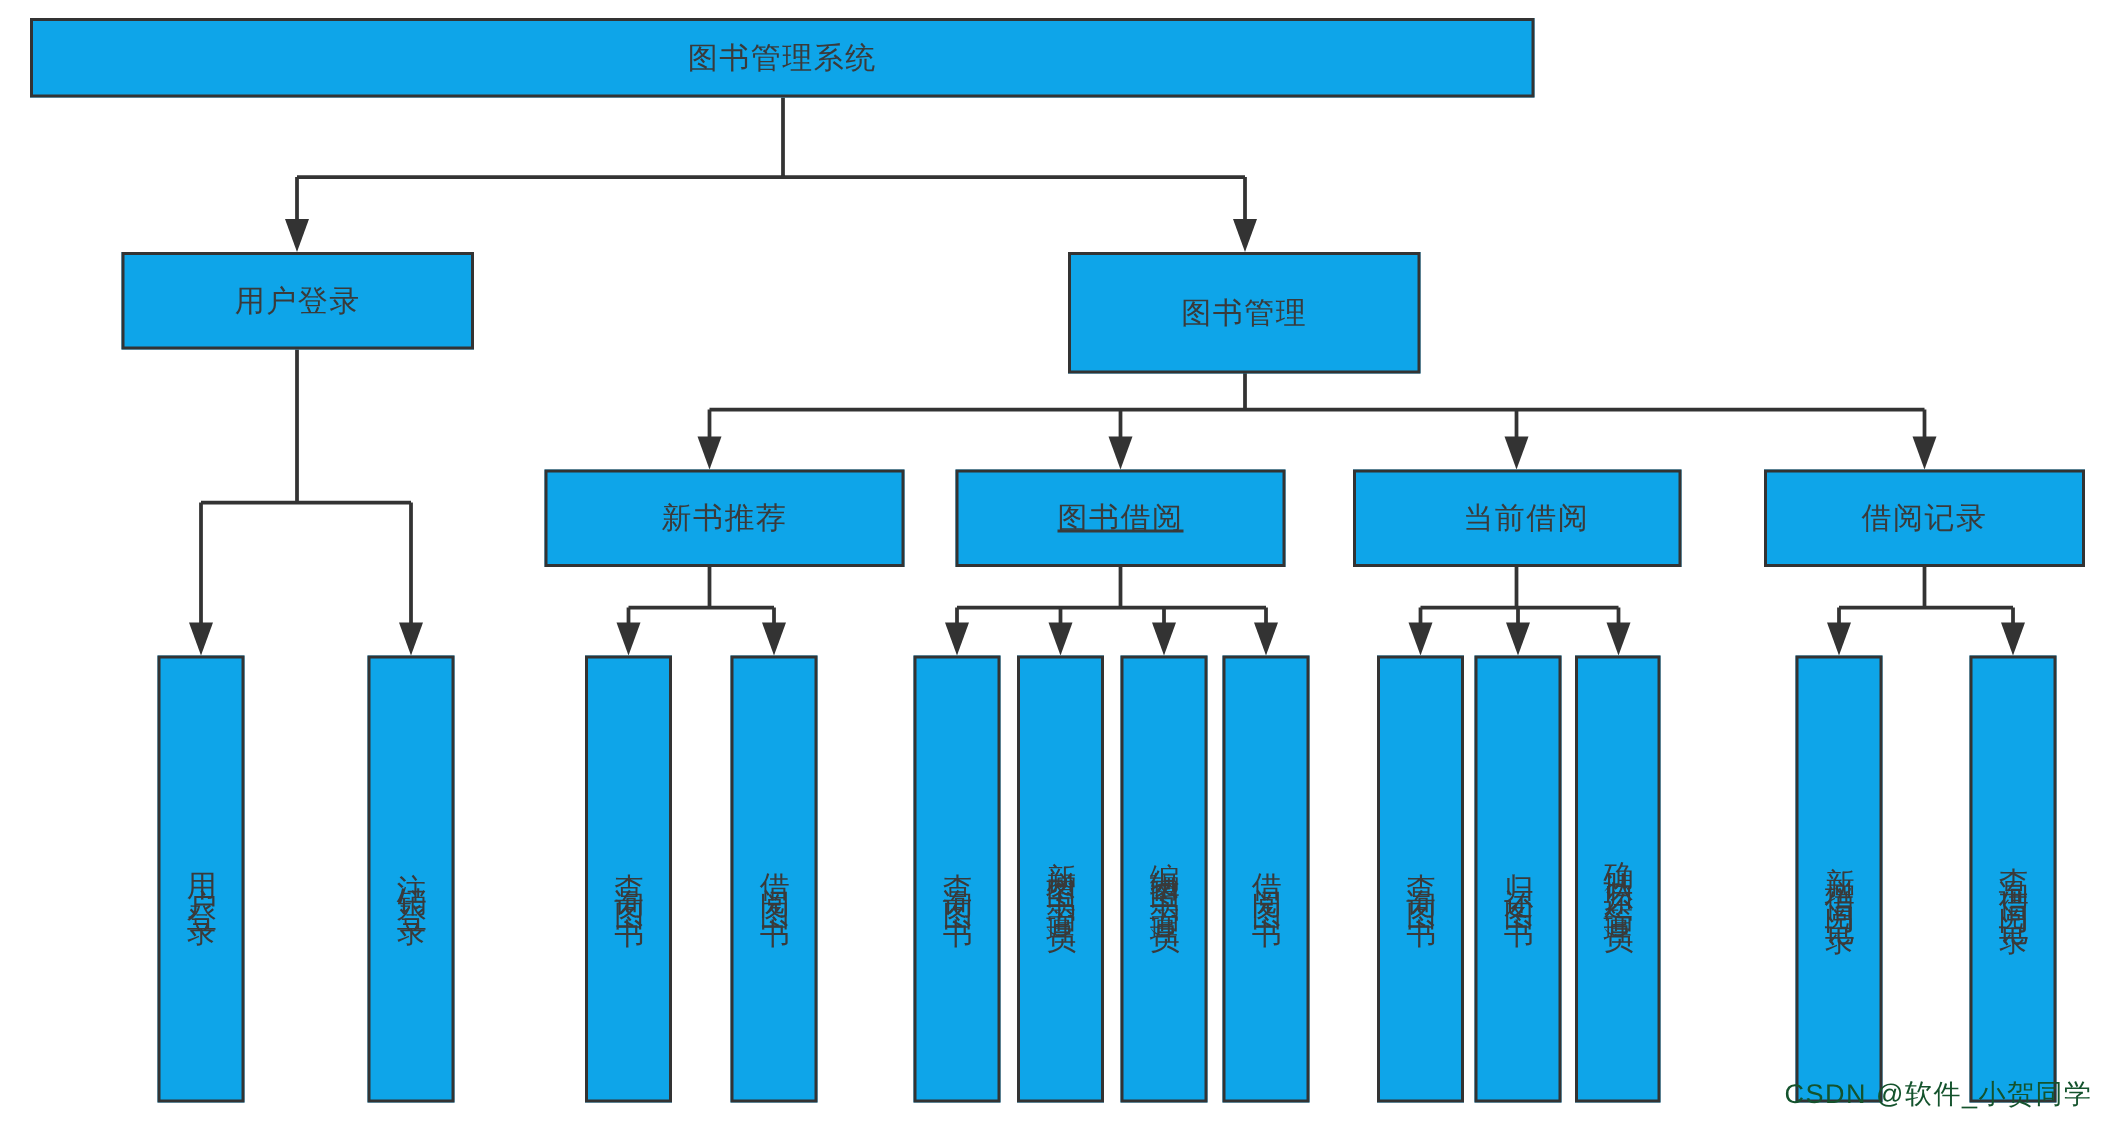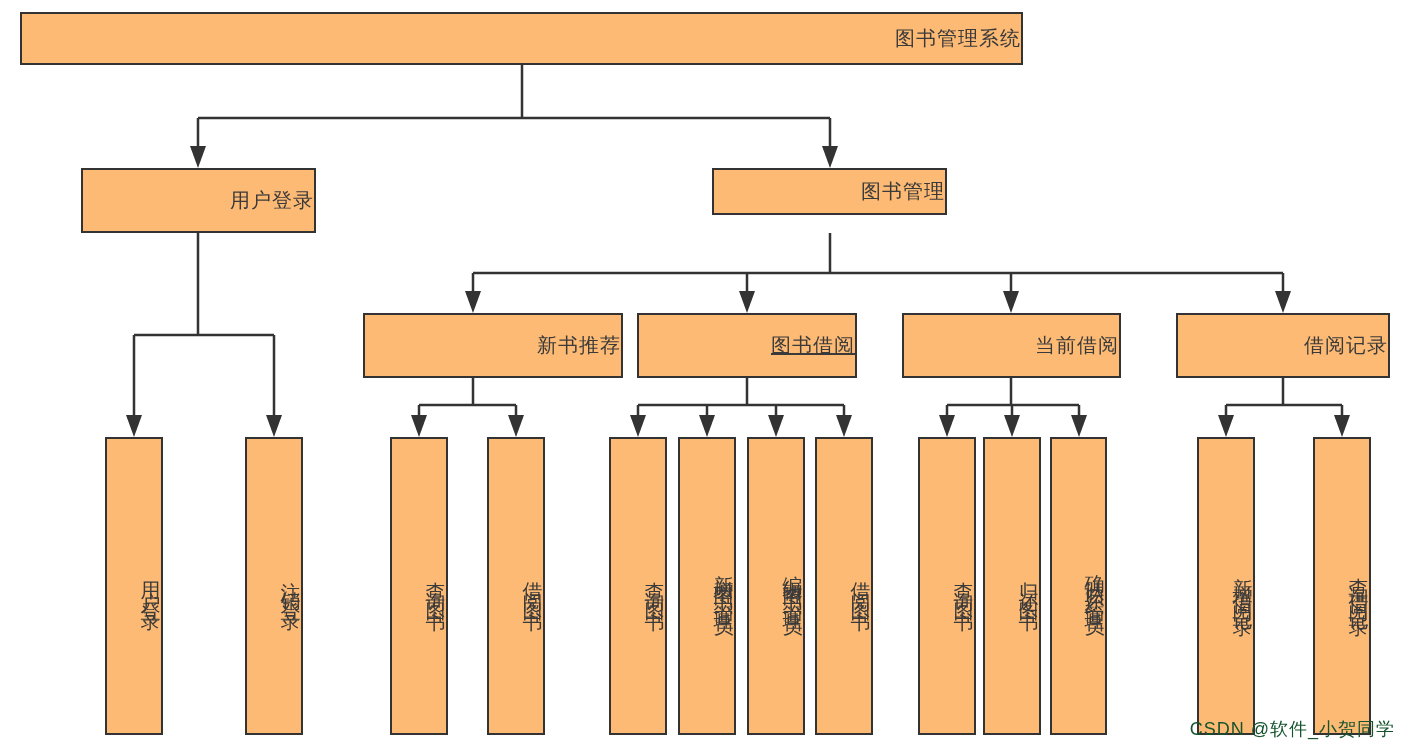--- a/index.html
+++ b/index.html
@@ -2,22 +2,22 @@
 <html><head>
 <meta charset="utf-8">
 <style>
   html,body{margin:0;padding:0;background:#ffffff;}
   .stage{
     position:relative;width:1405px;height:747px;overflow:hidden;
     font-family:"Liberation Sans",sans-serif;color:#3a3a3a;background:#ffffff;
   }
   .connectors{position:absolute;left:0;top:0;width:1405px;height:747px;}
   .node{
-    position:absolute;box-sizing:border-box;border:2.5px solid #333333;background:#fdba74;
-    display:flex;align-items:center;justify-content:flex-end;
+    position:absolute;box-sizing:border-box;border:2.5px solid #333333;background:#0ea5e9;
+    display:flex;align-items:center;justify-content:center;
     font-size:20px;color:#3a3a3a;letter-spacing:1px;
   }
   .vnode .vlabel{
     writing-mode:vertical-rl;text-orientation:mixed;
     letter-spacing:10px;font-size:20px;line-height:1;white-space:nowrap;
   }
   .watermark{
     position:absolute;right:10px;bottom:6px;font-size:18px;color:#14532d;
     letter-spacing:1px;font-family:"Liberation Sans",sans-serif;
   }
@@ -71,25 +71,25 @@
     </g>
   </svg>
 
   <div class="node" style="left:20px;top:12px;width:1003px;height:53px;">
     <span>图书管理系统</span>
   </div>
 
   <div class="node" style="left:81px;top:168px;width:235px;height:65px;">
     <span>用户登录</span>
   </div>
-  <div class="node" style="left:712px;top:168px;width:235px;height:47px;">
+  <div class="node" style="left:712px;top:168px;width:235px;height:81px;">
     <span>图书管理</span>
   </div>
 
-  <div class="node" style="left:363px;top:313px;width:260px;height:65px;">
+  <div class="node" style="left:363px;top:313px;width:240px;height:65px;">
     <span>新书推荐</span>
   </div>
   <div class="node" style="left:637px;top:313px;width:220px;height:65px;text-decoration:underline;">
     <span>图书借阅</span>
   </div>
   <div class="node" style="left:902px;top:313px;width:219px;height:65px;padding-left:12px;">
     <span>当前借阅</span>
   </div>
   <div class="node" style="left:1176px;top:313px;width:214px;height:65px;">
     <span>借阅记录</span>

